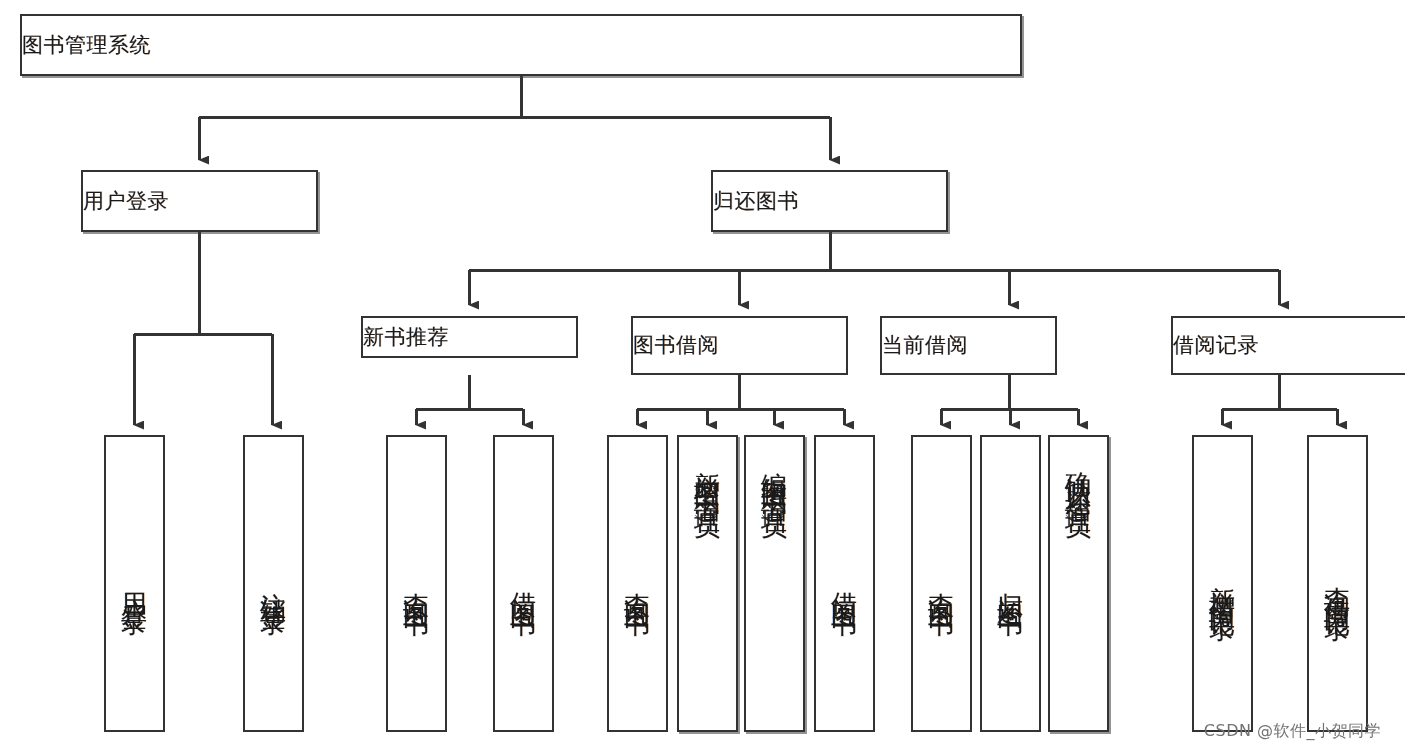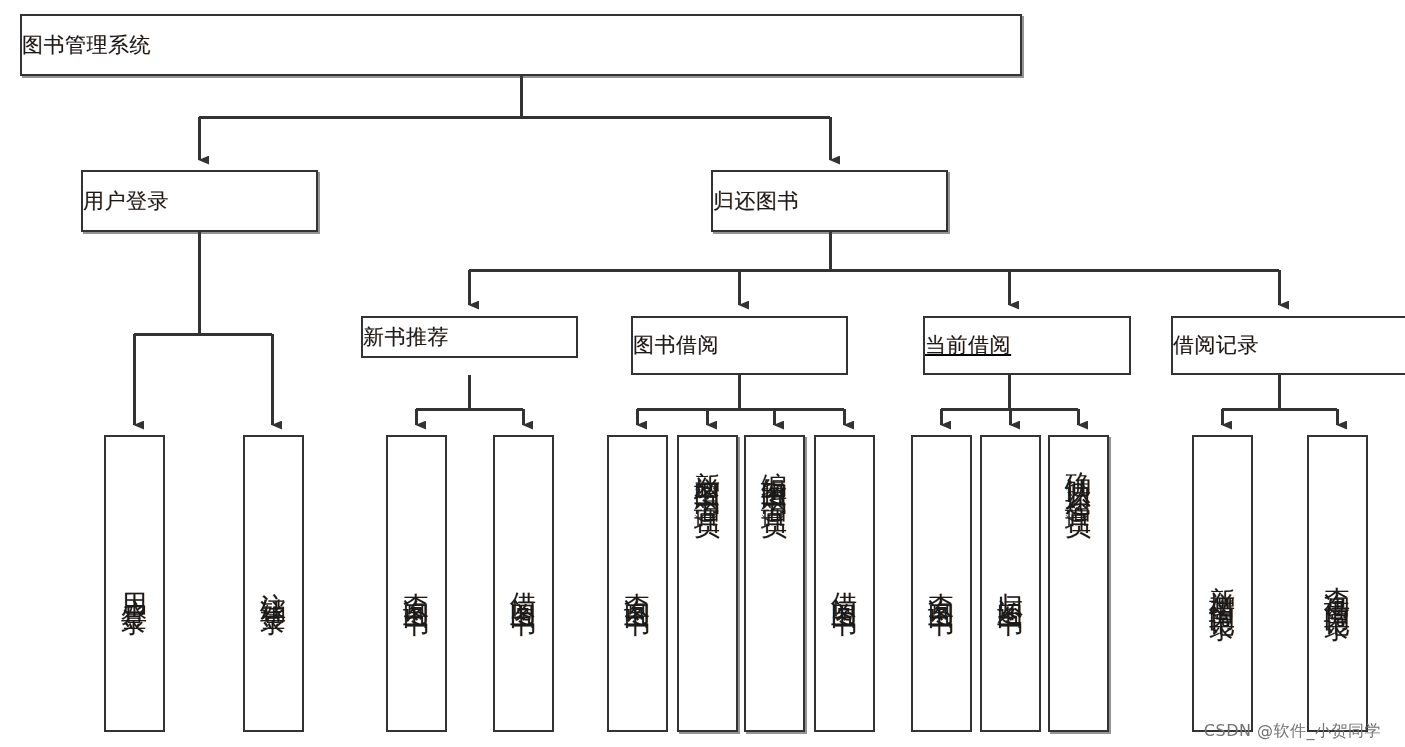--- a/index.html
+++ b/index.html
@@ -140,21 +140,21 @@
   <div class="node-box shadowed" style="left:711px; top:170px; width:237px; height:62px;">
     <span class="node-label-h">归还图书</span>
   </div>
 
   <div class="node-box" style="left:361px; top:316px; width:217px; height:42px;">
     <span class="node-label-h">新书推荐</span>
   </div>
   <div class="node-box" style="left:631px; top:316px; width:217px; height:59px;">
     <span class="node-label-h">图书借阅</span>
   </div>
-  <div class="node-box" style="left:923px; top:316px; width:208px; height:59px;text-decoration:underline;">
+  <div class="node-box" style="left:880px; top:316px; width:177px; height:59px;">
     <span class="node-label-h">当前借阅</span>
   </div>
   <div class="node-box" style="left:1171px; top:316px; width:237px; height:59px;">
     <span class="node-label-h">借阅记录</span>
   </div>
 
   <div class="node-box vertical centered" style="left:104px; top:435px; width:61px; height:297px;">
     <span class="node-label-v">用户登录</span>
   </div>
   <div class="node-box vertical centered" style="left:243px; top:435px; width:61px; height:297px;">

